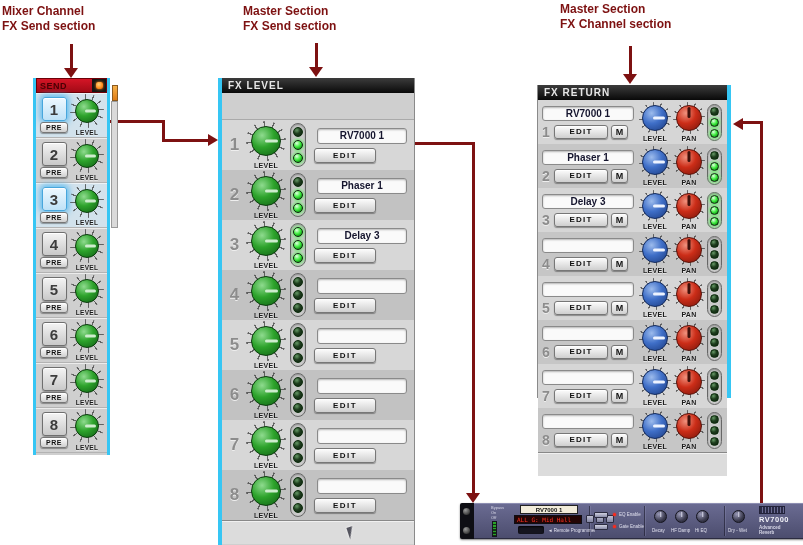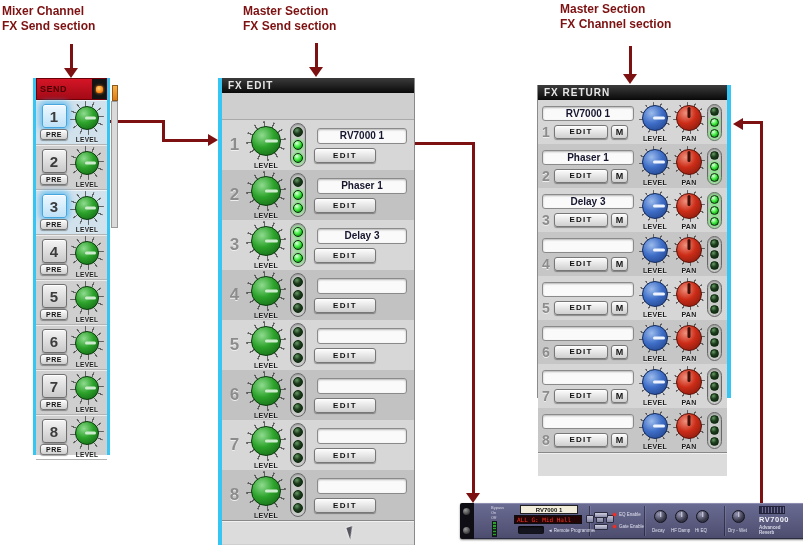--- a/index.html
+++ b/index.html
@@ -66,21 +66,21 @@
           box-shadow:inset 0 1px 2px rgba(0,0,0,.3); align-items:center;}
   .led{width:10px; height:10px; border-radius:50%; border:1px solid #0a2a0a;}
   .led.on{background:radial-gradient(circle at 35% 28%, #e2ffe2 0%, var(--led-on) 45%, #0f9a12 80%, #0a6a0c 100%);
           box-shadow:0 0 3px 1px rgba(70,255,70,.7);}
   .led.off{background:radial-gradient(circle at 35% 28%, #5a8a5a 8%, var(--led-off) 45%, #0e1f0e 100%);}
 
   
   .send-strip{position:absolute; left:33px; top:78px; width:77px; height:377px;
               background:#cfcfcf; border-left:3px solid var(--cyan-border);
               border-right:3px solid var(--cyan-border);}
-  .send-header{height:22px; display:flex; align-items:stretch;
+  .send-header{height:15px; display:flex; align-items:stretch;
                background:linear-gradient(var(--send-header-red), #a30a16);
                border:1px solid #6d0008;}
   .send-header-label{flex:1; font-size:9px; font-weight:bold; color:#4a0004;
                      display:flex; align-items:center; padding-left:3px; letter-spacing:.5px;}
   .send-header-btnbox{width:14px; background:#141414; display:flex; align-items:center;
                       justify-content:center;}
   .orange-led{width:7px; height:7px; border-radius:2px;
               background:radial-gradient(circle at 40% 35%, #ffd27a, #ff8a1a 60%, #c05008);
               box-shadow:0 0 3px #ff8a1a;}
   .send-row{height:45px; display:flex; align-items:center; padding-left:2px;
@@ -339,21 +339,21 @@
         </div>
       <div class="knob-label sm">LEVEL</div>
     </div>
   </div>
 </div>
 <div class="strip-sliver-orange"></div>
 <div class="strip-sliver-gray"></div>
 
 <div class="fxsend">
   <div class="panel-header">
-      <span>FX EDIT</span>
+      <span>FX LEVEL</span>
     </div>
   <div class="fxs-spacer"></div>
 
   <div class="fxs-row lt">
     <div class="rownum">1</div>
     <div class="knobwrap">
       <div class="ticks t40">
           <div class="knob green k30">
             <div class="ind-h"></div>
           </div>

